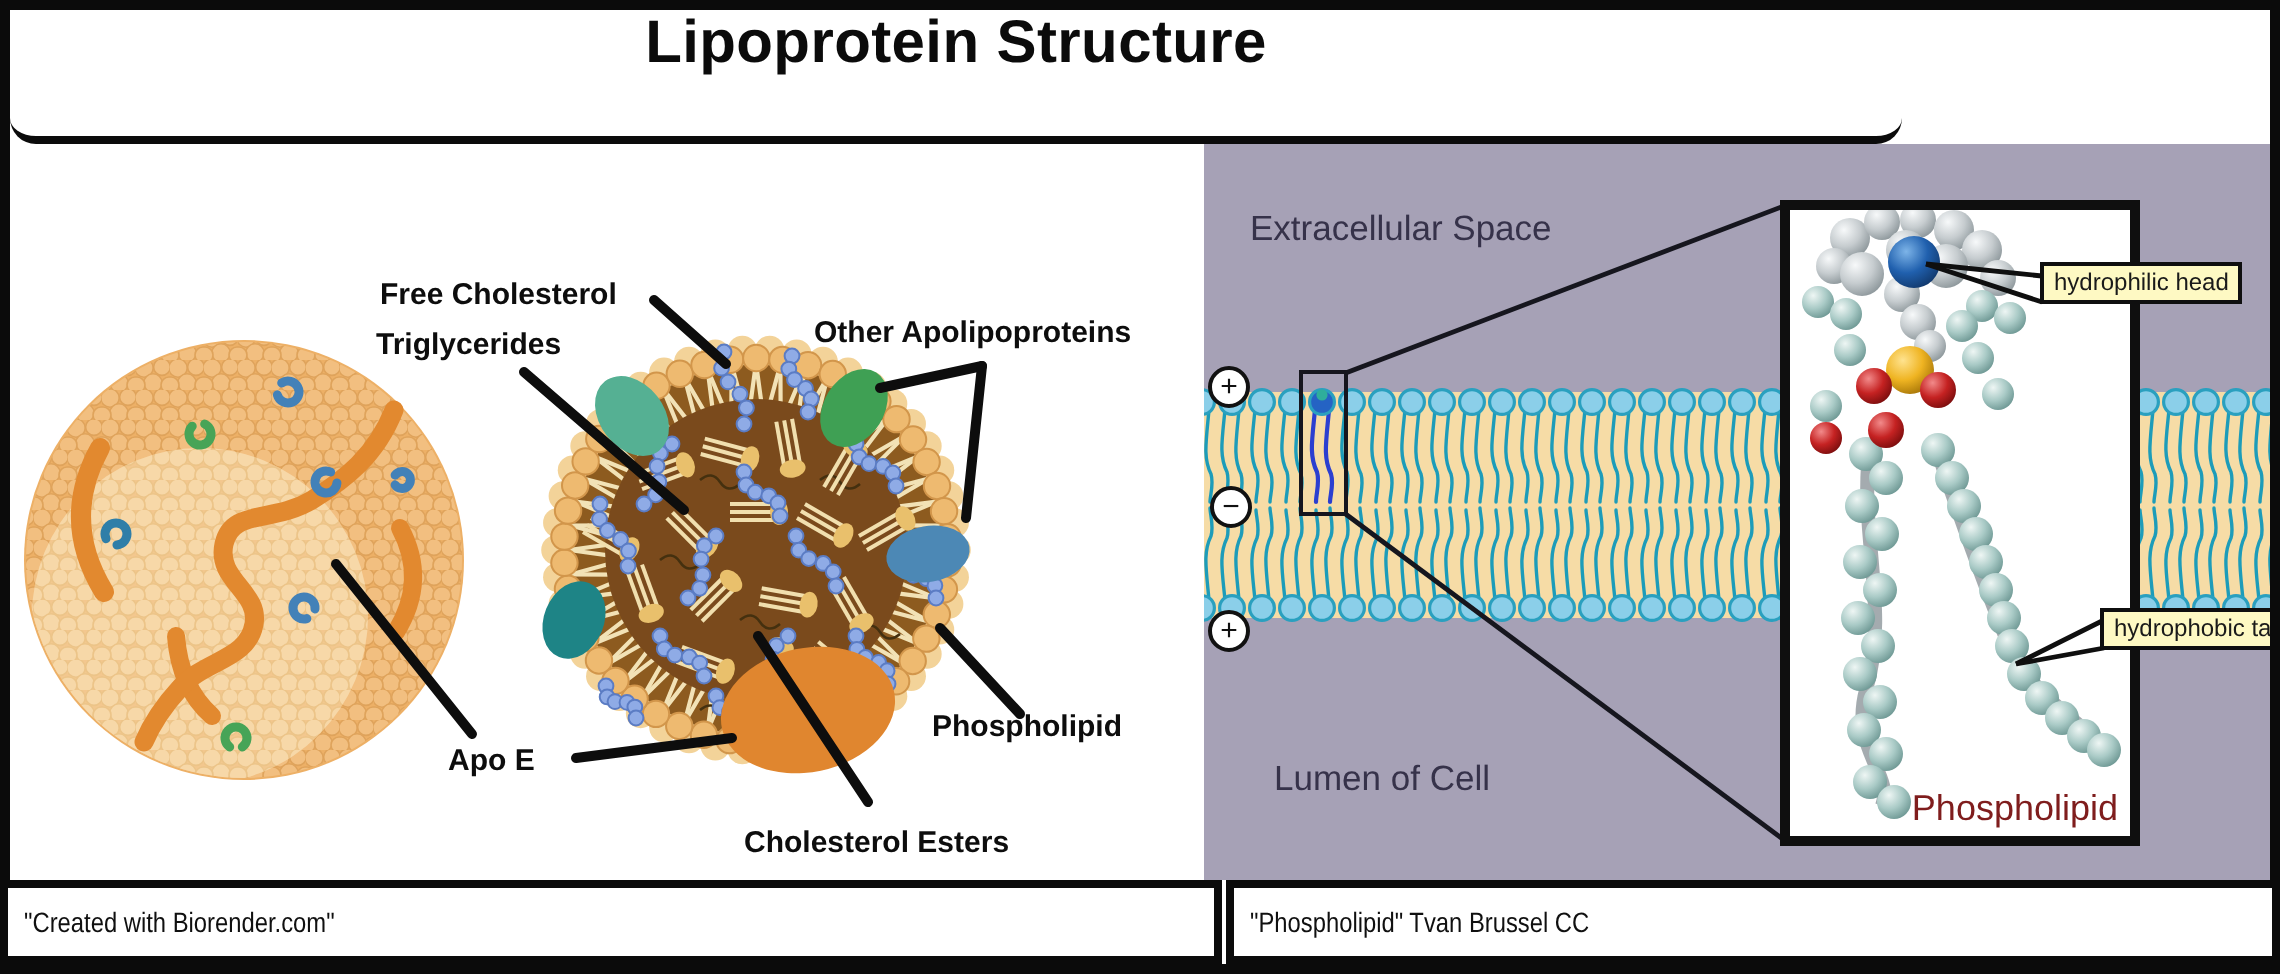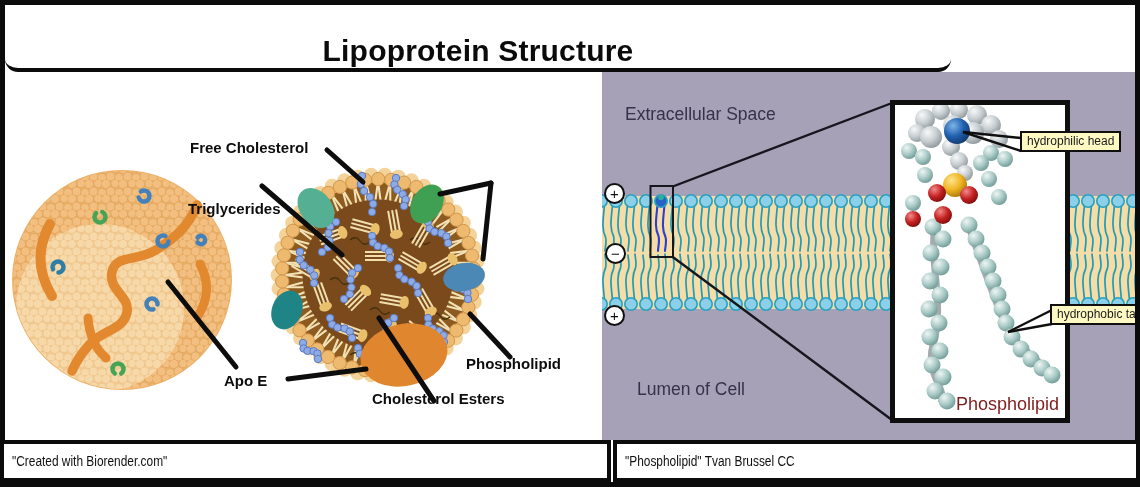--- a/index.html
+++ b/index.html
@@ -3,21 +3,21 @@
 <meta charset="utf-8">
 <style>
   html,body{margin:0;padding:0;background:#dcdcdc;}
   #stage{position:relative;width:1140px;height:487px;background:#ffffff;
          font-family:"Liberation Sans",sans-serif;overflow:hidden;}
   .abs{position:absolute;}
   #frame{left:0;top:0;width:1140px;height:487px;border:5px solid #0b0b0b;
          box-sizing:border-box;z-index:40;pointer-events:none;}
   #titlebar{left:5px;top:5px;width:946px;height:63px;background:#fff;
             border-bottom:4px solid #0b0b0b;box-sizing:content-box;z-index:6;
-            display:flex;align-items:flex-end;justify-content:center;border-radius:13px;}
+            display:flex;align-items:flex-start;justify-content:center;border-radius:13px;}
   #title{font-weight:bold;font-size:30px;color:#0b0b0b;letter-spacing:.2px;}
   #leftbg{left:5px;top:72px;width:597px;height:368px;background:#ffffff;z-index:1;}
   #rightbg{left:602px;top:72px;width:533px;height:368px;background:#a6a1b6;z-index:1;}
   #scene{left:0;top:0;z-index:5;}
   #overlay{left:0;top:0;z-index:20;pointer-events:none;}
   .llabel{z-index:25;font-weight:bold;font-size:15px;color:#0d0d0d;white-space:nowrap;}
   .rlabel{z-index:25;font-size:17.5px;color:#36324a;white-space:nowrap;}
   .charge{width:21px;height:21px;border:2.5px solid #111;border-radius:50%;
           background:#fff;z-index:8;display:flex;align-items:center;justify-content:center;
           font-size:15px;color:#111;box-sizing:border-box;line-height:1;}
@@ -745,24 +745,25 @@
   </div>
 
   <svg id="overlay" class="abs" width="1140" height="487" viewBox="0 0 1140 487">
     <line x1="1021" y1="138" x2="963" y2="132" stroke="#0f0f0f" stroke-width="2.4"></line>
     <line x1="1021" y1="151" x2="963" y2="132" stroke="#0f0f0f" stroke-width="2.4"></line>
     <line x1="1052" y1="310" x2="1008" y2="332" stroke="#0f0f0f" stroke-width="2.4"></line>
     <line x1="1052" y1="324" x2="1008" y2="332" stroke="#0f0f0f" stroke-width="2.4"></line>
   </svg>
 
   <div class="llabel abs" style="left:190px;top:139px;text-align:right;">Free Cholesterol</div>
-  <div class="llabel abs" style="left:188px;top:164px;margin-top:36px;">Triglycerides</div>
+  <div class="llabel abs" style="left:188px;top:164px;">Triglycerides</div>
+  <div class="llabel abs" style="left:407px;top:158px;">Other Apolipoproteins</div>
   <div class="llabel abs" style="left:224px;top:372px;">Apo E</div>
   <div class="llabel abs" style="left:466px;top:355px;">Phospholipid</div>
-  <div class="llabel abs" style="left:372px;top:390px;">Cholesterol Esters</div>
+  <div class="llabel abs" style="left:372px;top:413px;">Cholesterol Esters</div>
 
   <div class="rlabel abs" style="left:637px;top:379px;">Lumen of Cell</div>
   <div class="rlabel abs" style="left:625px;top:104px;">Extracellular Space</div>
 
   <div class="tag abs" style="left:1020px;top:131px;">hydrophilic head</div>
   <div class="tag abs" style="left:1050px;top:304px;">hydrophobic tail</div>
 
   <div id="cell-left" class="cell abs">
     <span>"Created with Biorender.com"</span>
   </div>

